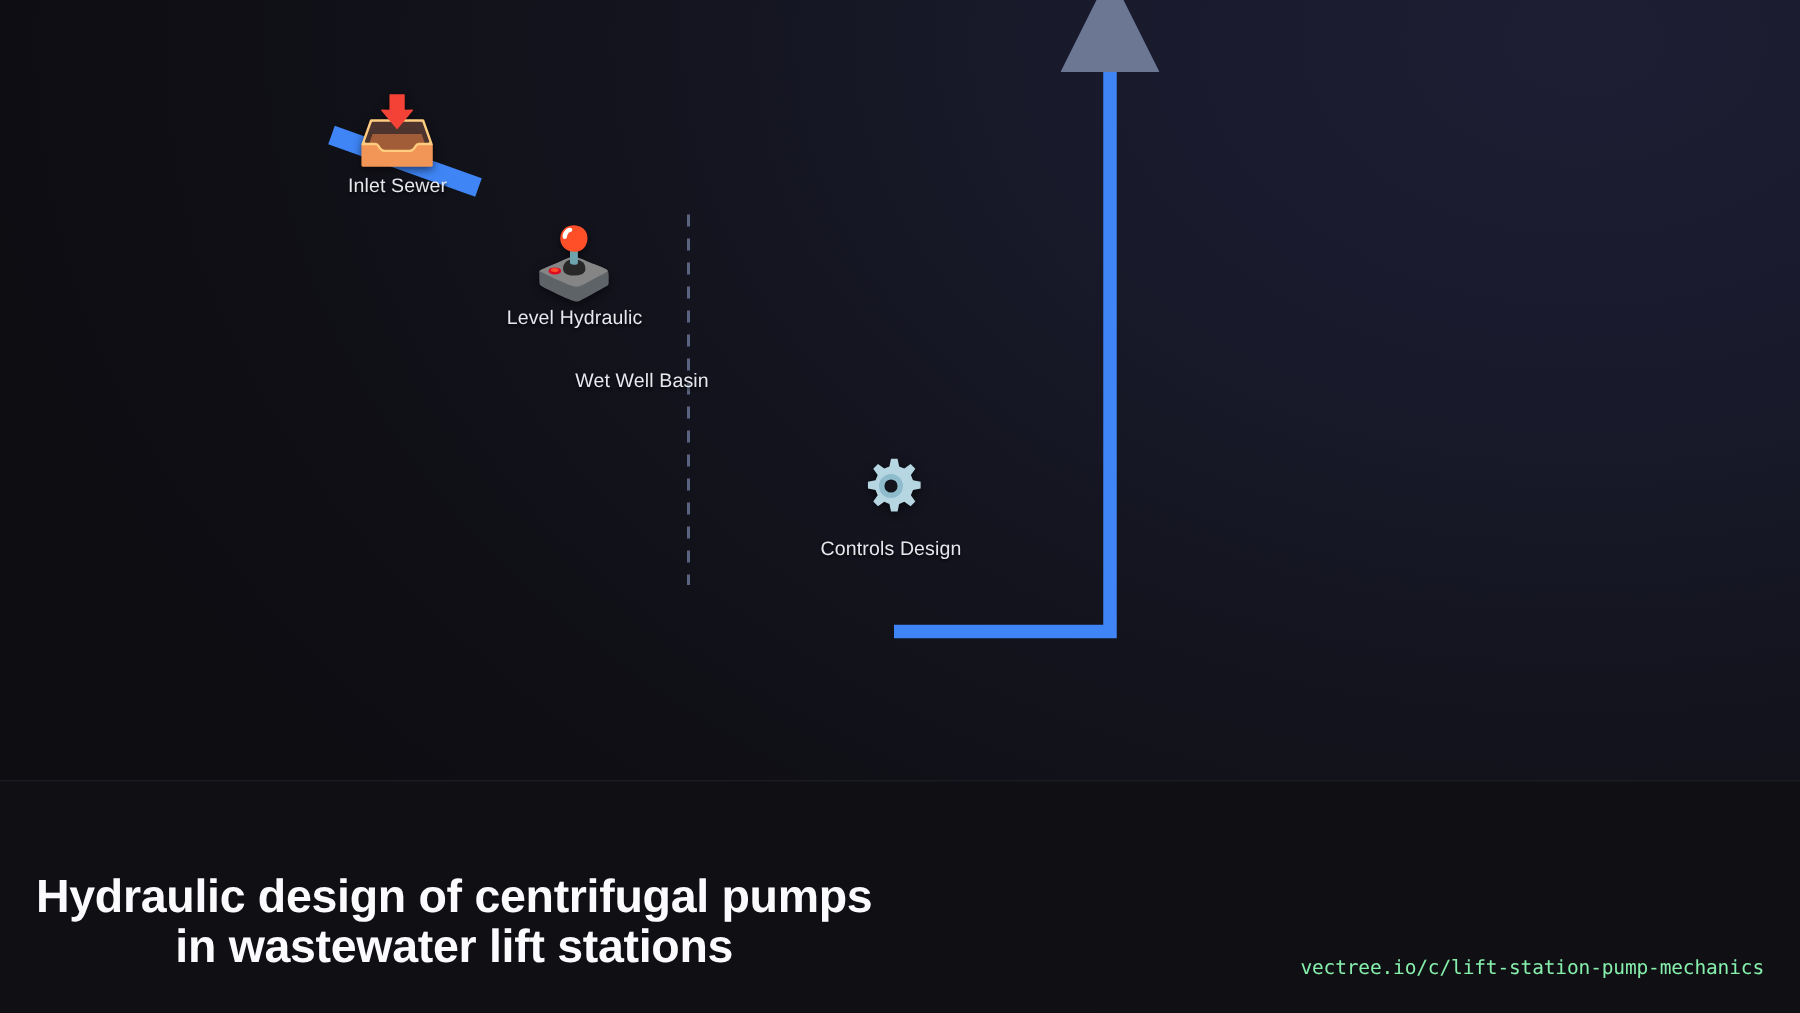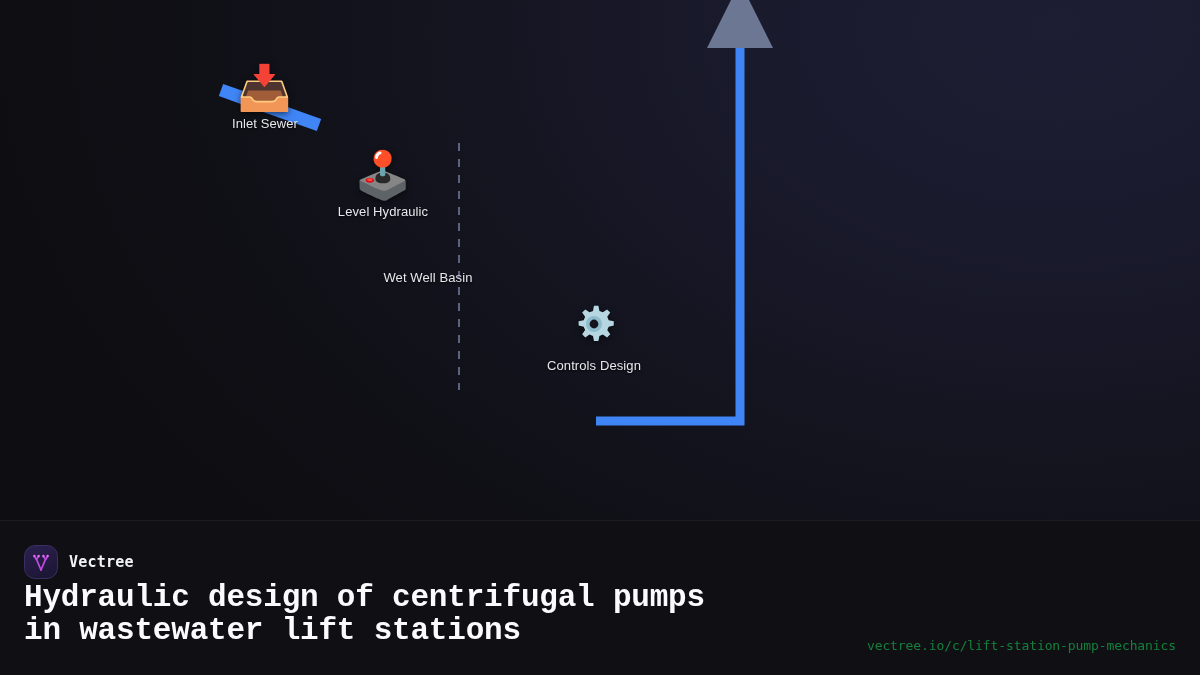--- a/index.html
+++ b/index.html
@@ -45,21 +45,21 @@
     color: #e6e8ee;
     letter-spacing: .1px;
     text-align: left;
     white-space: nowrap;
     text-shadow: 0 1px 2px rgba(0,0,0,.8);
   }
 
   
   #node-inlet      { left: 265px; top: 66px; }
   #node-level      { left: 383px; top: 152px; }
-  #node-wetwell    { left: 428px; top: 264px; }
+  #node-wetwell    { left: 428px; top: 240px; }
   #node-impeller   { left: 594px; top: 303px; }
   #node-centrifugal{ left: 589px; top: 397px; }
   #node-checkvalve { left: 740px; top: 238px; }
 
   
   .g-inlet   { font-size: 44px; }
   .g-level   { font-size: 46px; }
   .g-impeller{ font-size: 42px; }
   .g-spiral  { font-size: 52px; }
   .g-shield  { font-size: 44px; }
@@ -108,34 +108,35 @@
   }
   #brand-name {
     font-family: "DejaVu Sans Mono", monospace;
     font-size: 15px; font-weight: bold;
     color: #f2f3f7;
     letter-spacing: .2px;
   }
   #headline {
     position: absolute;
     left: 24px; top: 60px;
-    font-family: Liberation Mono, monospace;
+    font-family: Liberation Sans, sans-serif;
     font-size: 31px;
     font-weight: bold;
     line-height: 33px;
     color: #fbfbfd;
     letter-spacing: -.2px;
     white-space: pre-line;
+    text-align: center;
   }
   #url {
     position: absolute;
     right: 24px; bottom: 22px;
     font-family: "DejaVu Sans Mono", monospace;
     font-size: 13px;
-    color: #15803d;
+    color: #86efac;
     letter-spacing: -.1px;
   }
 </style>
 </head>
 <body>
 
 <div id="root">
 
   <div id="canvas">
 
@@ -177,41 +178,20 @@
       </span>
       <span class="label">Controls Design</span>
     </div>
 
 
 
   </div>
 
   <div id="footer">
 
-    <div id="brand">
-      <span id="brand-mark">
-        <svg width="22" height="22" viewBox="0 0 22 22" aria-hidden="true">
-          <g stroke="#c04ae0" stroke-width="1.7" fill="none" stroke-linecap="round">
-            <path d="M11 19 L6.4 8.2"></path>
-            <path d="M11 19 L15.6 8.2"></path>
-            <path d="M6.4 8.2 L4.4 5.4"></path>
-            <path d="M6.4 8.2 L8.6 5.4"></path>
-            <path d="M15.6 8.2 L13.4 5.4"></path>
-            <path d="M15.6 8.2 L17.6 5.4"></path>
-          </g>
-          <g fill="#e06ef0">
-            <circle cx="4.4" cy="5.0" r="1.25"></circle>
-            <circle cx="8.6" cy="5.0" r="1.25"></circle>
-            <circle cx="13.4" cy="5.0" r="1.25"></circle>
-            <circle cx="17.6" cy="5.0" r="1.25"></circle>
-          </g>
-        </svg>
-      </span>
-      <span id="brand-name">Vectree</span>
-    </div>
 
     <div id="headline">Hydraulic design of centrifugal pumps
 in wastewater lift stations</div>
 
     <div id="url">vectree.io/c/lift-station-pump-mechanics</div>
 
   </div>
 
 </div>
 

